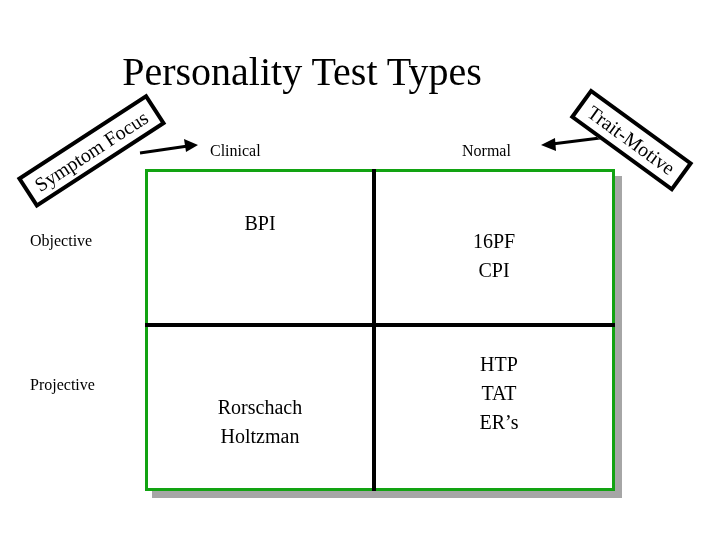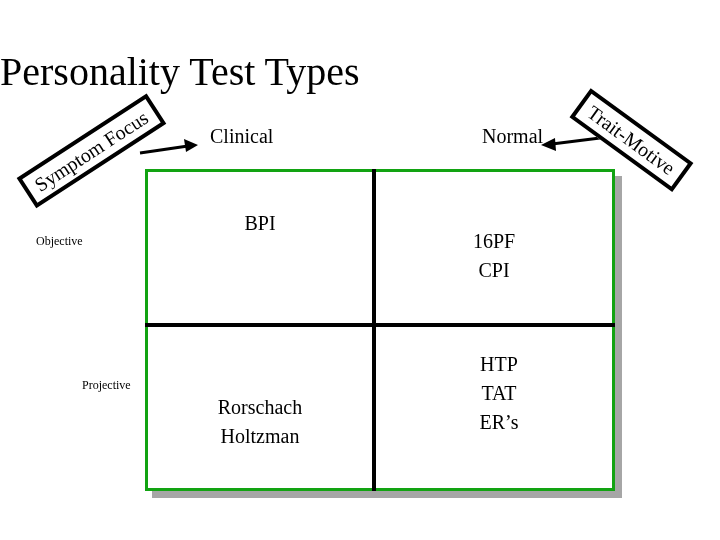--- a/index.html
+++ b/index.html
@@ -1,25 +1,25 @@
 <!DOCTYPE html>
 <html><head>
   <meta charset="utf-8">
   <style>
     html, body { margin: 0; padding: 0; }
     body {
       width: 720px; height: 540px; background: #ffffff; position: relative; overflow: hidden;
       font-family: "Liberation Serif", "DejaVu Serif", serif; color: #000;
     }
     .title {
-      position: absolute; left: 0; width: 604px; top: 46px; 
+      position: absolute; left: 0; width: 604px; top: 46px; text-align: center;
       font-size: 40px; line-height: 52px;
     }
-    .col-label { position: absolute; top: 124px; font-size: 20px; line-height: 24px; }
-    .row-label { position: absolute; left: 36px; font-size: 12px; line-height: 24px; }
+    .col-label { position: absolute; top: 139px; font-size: 16px; line-height: 24px; }
+    .row-label { position: absolute; left: 30px; font-size: 16px; line-height: 24px; }
     .grid-shadow {
       position: absolute; left: 152px; top: 176px; width: 470px; height: 322px; background: #a6a6a6;
     }
     .grid {
       position: absolute; left: 145px; top: 169px; width: 464px; height: 316px;
       border: 3px solid #12a312; background: #fff;
     }
     .vline { position: absolute; left: 224px; top: -3px; width: 4px; height: 322px; background: #000; }
     .hline { position: absolute; left: -3px; top: 151px; width: 470px; height: 4px; background: #000; }
     .cell {
@@ -45,24 +45,24 @@
   <g>
     <line x1="608" y1="137" x2="552" y2="144" stroke="#000" stroke-width="3"></line>
     <polygon points="541,145 555,138 556,151" fill="#000"></polygon>
   </g>
 </svg>
 
 <div class="tag" style="left:14px; top:133px; transform: rotate(-33deg);">Symptom Focus</div>
 <div class="tag" style="left:568px; top:122px; transform: rotate(36deg);">Trait-Motive</div>
 
 <div class="col-label" style="left:210px;">Clinical</div>
-<div class="col-label" style="left:462px;margin-left:20px;">Normal</div>
+<div class="col-label" style="left:462px;">Normal</div>
 
 <div class="row-label" style="top:229px;">Objective</div>
-<div class="row-label" style="top:373px;margin-left:46px;">Projective</div>
+<div class="row-label" style="top:373px;">Projective</div>
 
 <div class="grid-shadow"></div>
 <div class="grid">
   <div class="cell" style="left:0; top:10px; width:224px; height:160px; justify-content:flex-start; padding-top:27px; box-sizing:border-box;">
     <div>BPI</div>
   </div>
   <div class="cell" style="left:228px; top:0; width:236px; height:185px; padding-bottom:18px; box-sizing:border-box;">
     <div>16PF</div>
     <div>CPI</div>
   </div>

